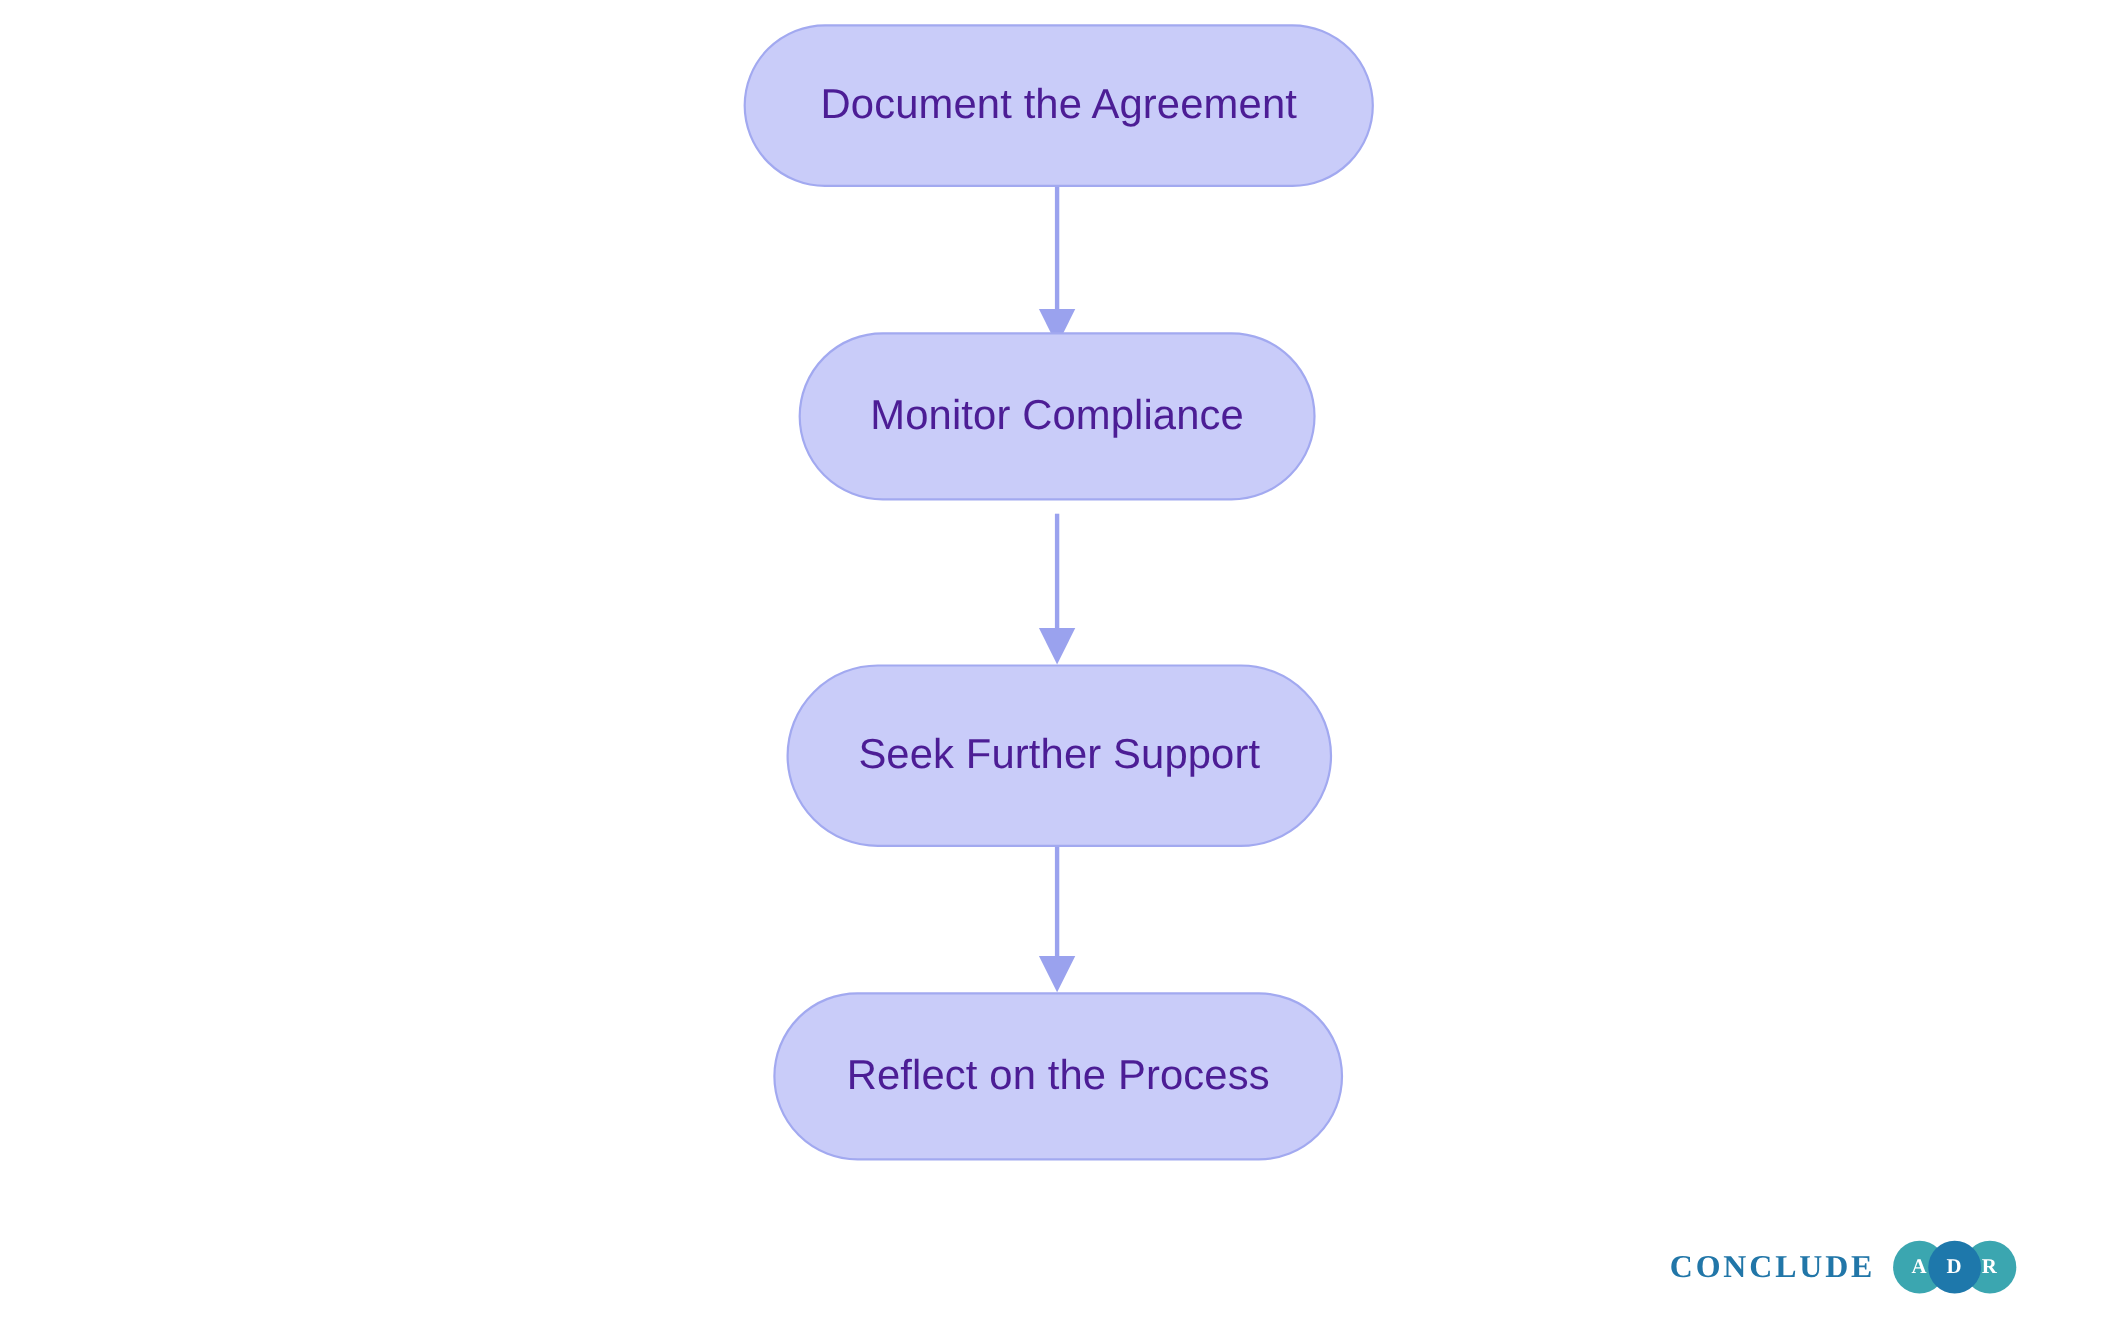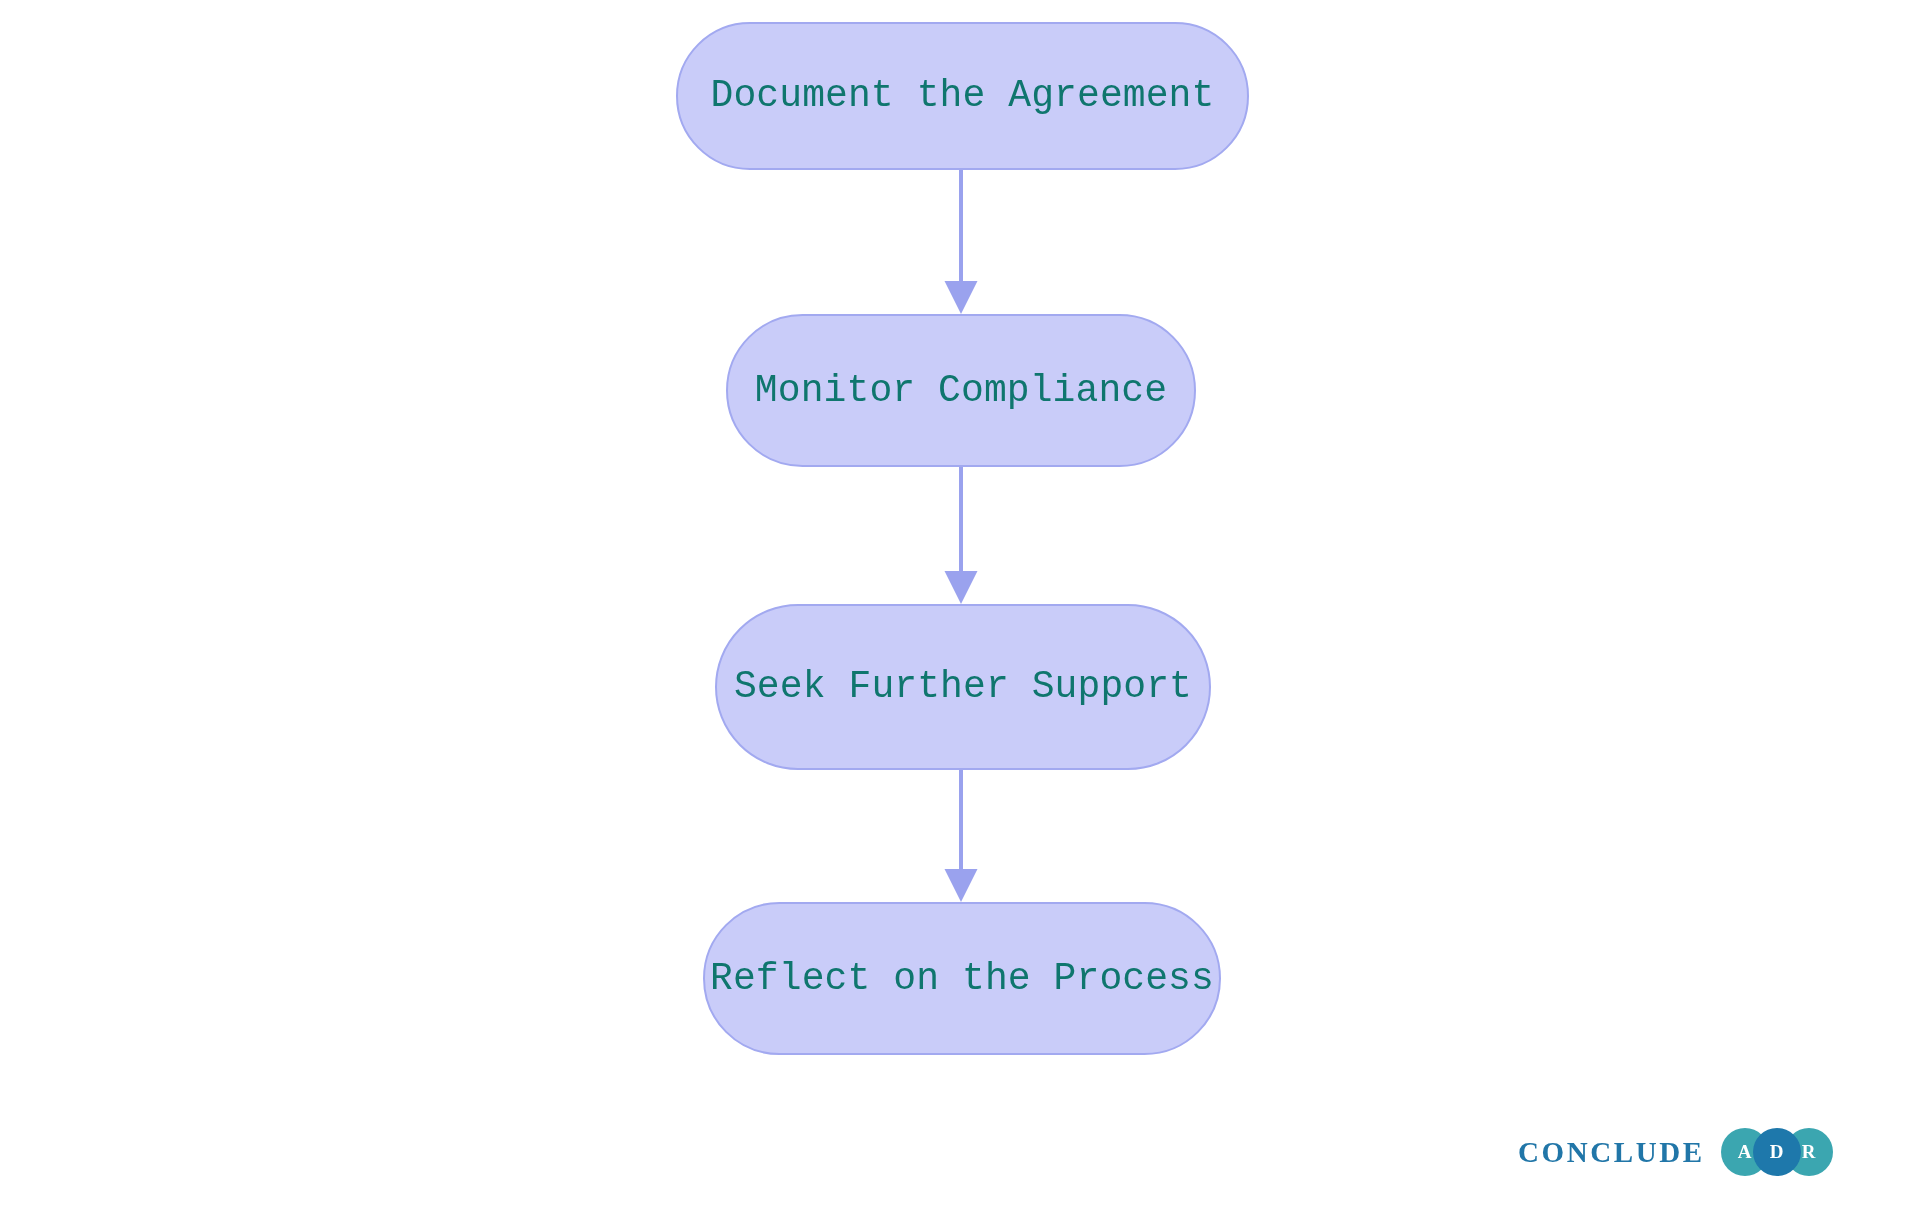--- a/index.html
+++ b/index.html
@@ -27,31 +27,31 @@
     box-sizing: border-box;
     background: #c9ccf9;
     border: 2px solid #a2a9f0;
     border-radius: 999px;
     display: flex;
     align-items: center;
     justify-content: center;
     text-align: center;
   }
   .node-label {
-    color: #0f766e;
-    font-family: Liberation Mono, monospace;
+    color: #4c1d95;
+    font-family: Liberation Sans, sans-serif;
     font-size: 38px;
     font-weight: 400;
     letter-spacing: 0.1px;
     line-height: 1.15;
     white-space: nowrap;
   }
 
   #node-1 { left: 676px; top: 22px;  width: 573px; height: 148px; }
-  #node-2 { left: 726px; top: 314px; width: 470px; height: 153px; }
+  #node-2 { left: 726px; top: 302px; width: 470px; height: 153px; }
   #node-3 { left: 715px; top: 604px; width: 496px; height: 166px; }
   #node-4 { left: 703px; top: 902px; width: 518px; height: 153px; }
 
   
   .connector {
     position: absolute;
     left: 0;
     top: 0;
     width: 1920px;
     height: 1215px;

